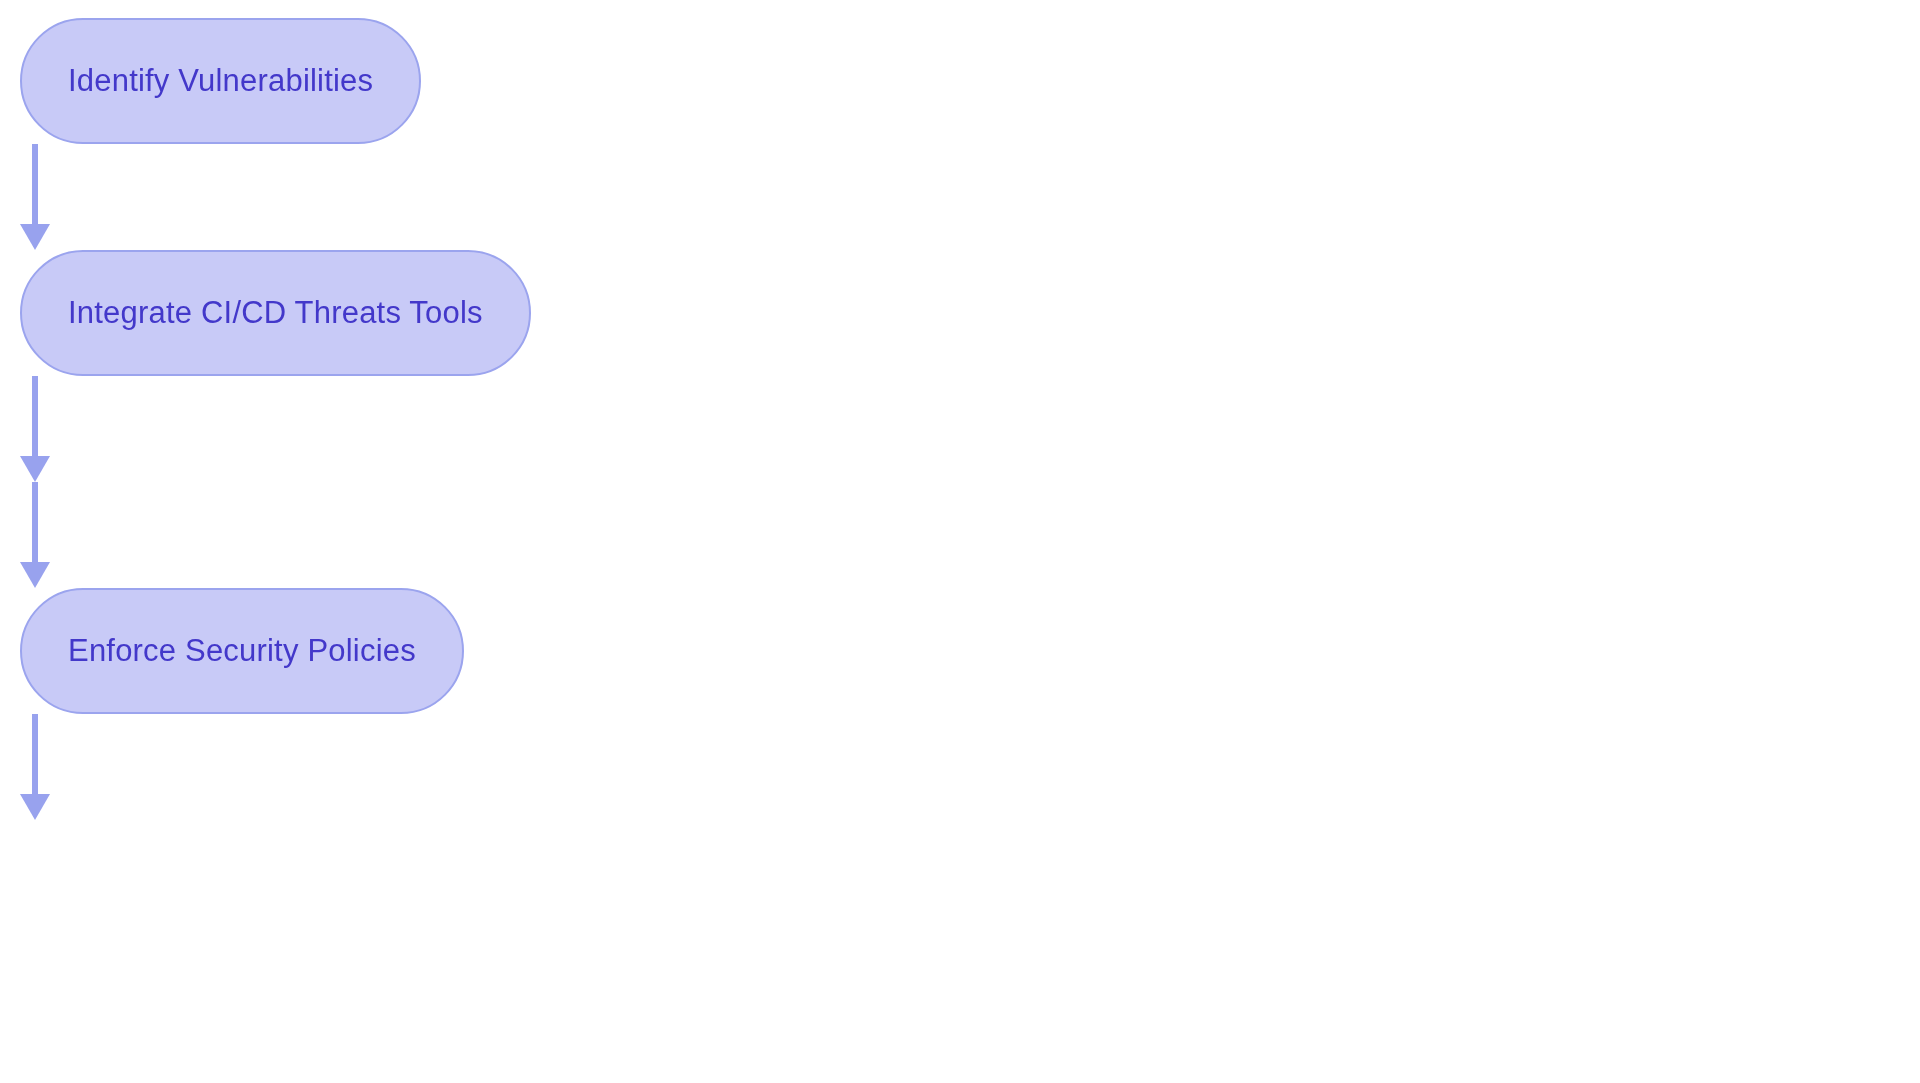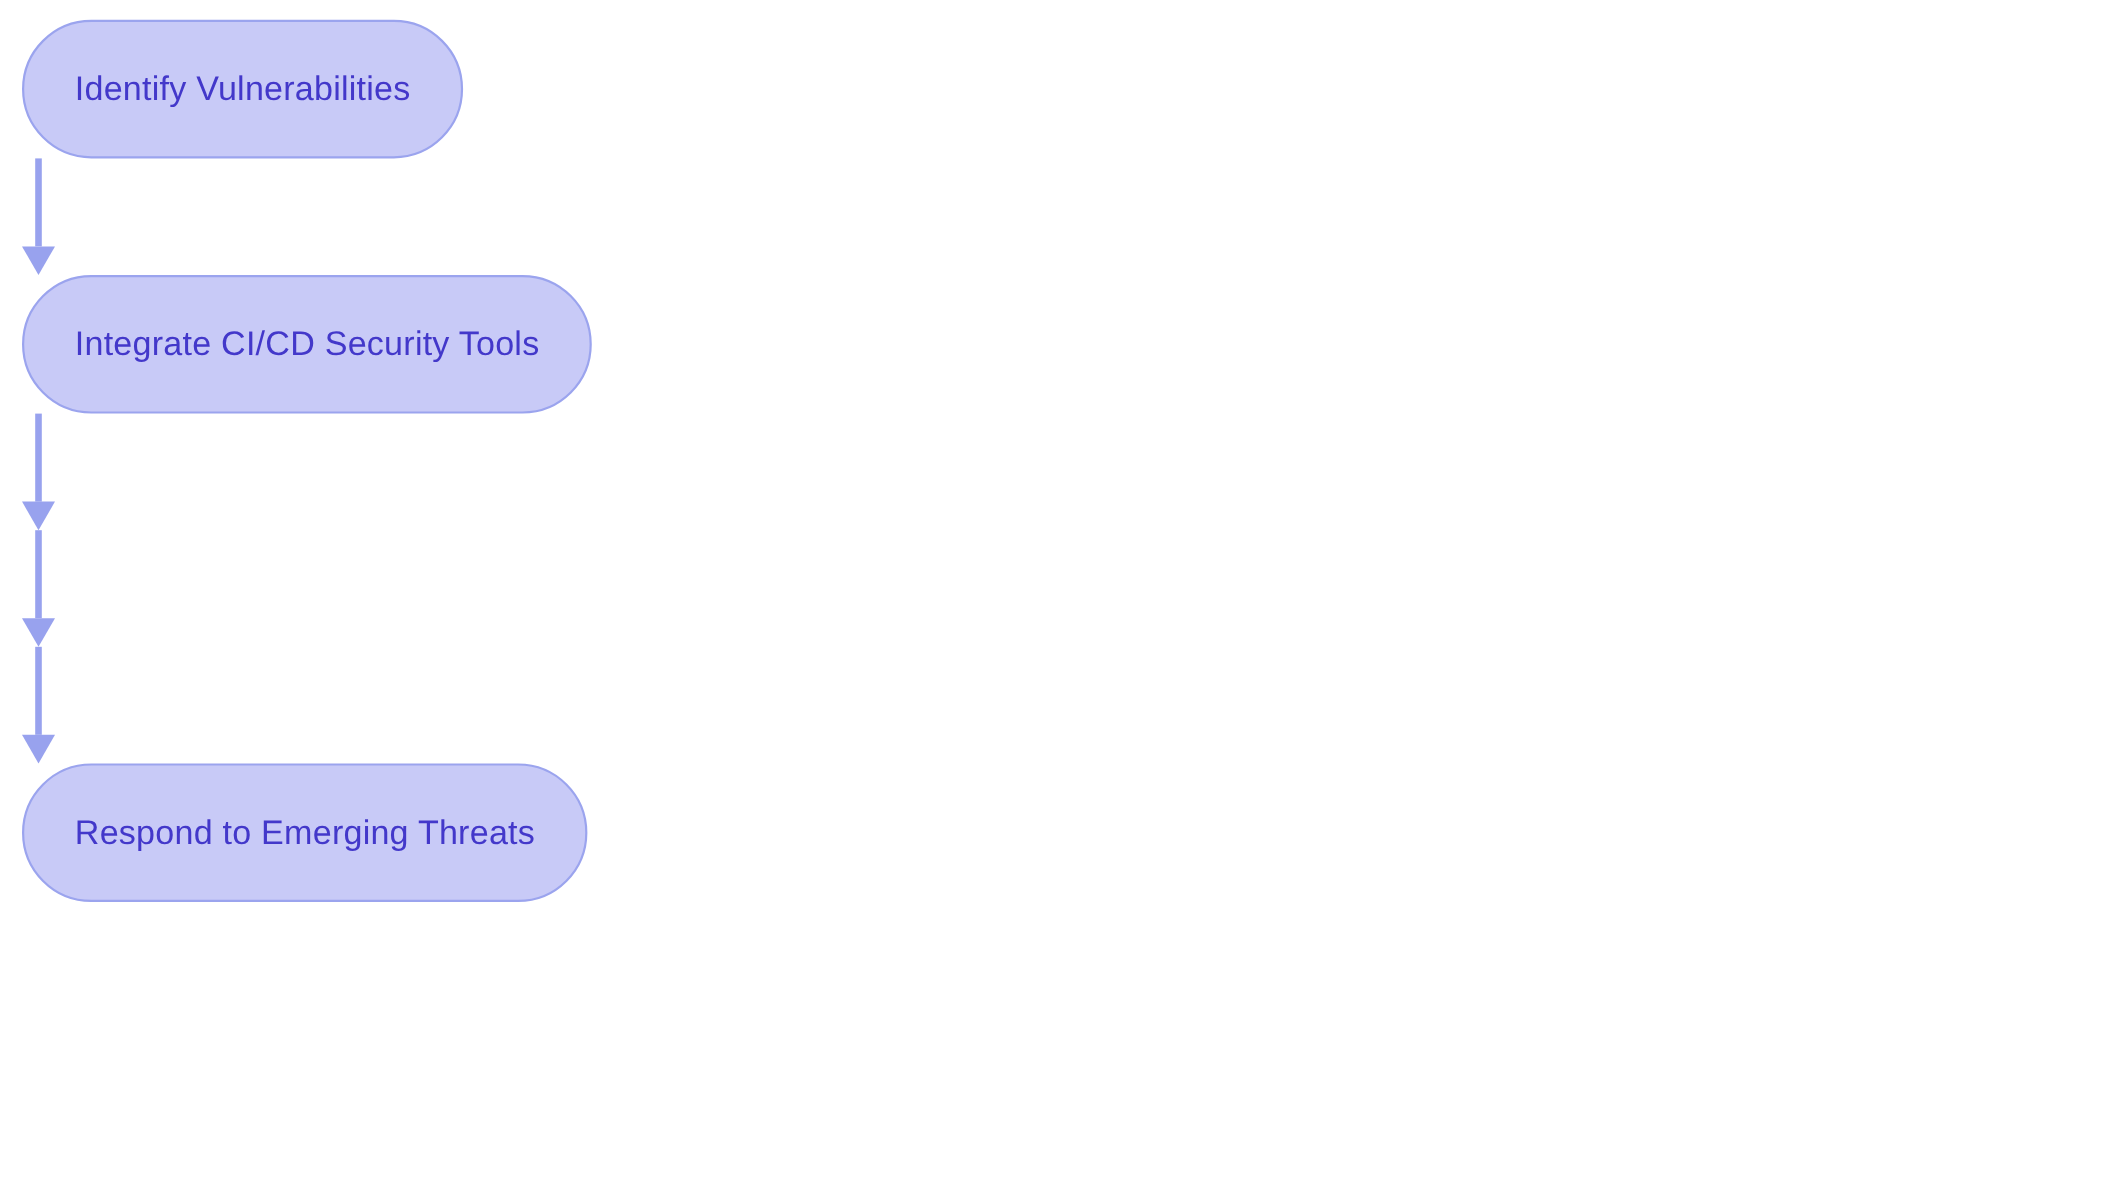--- a/index.html
+++ b/index.html
@@ -67,37 +67,37 @@
   <div class="node">
     <span class="node-label">Identify Vulnerabilities</span>
   </div>
 
   <div class="arrow">
     <div class="arrow-line"></div>
     <div class="arrow-head"></div>
   </div>
 
   <div class="node">
-    <span class="node-label">Integrate CI/CD Security Tools</span>
+    <span class="node-label">Integrate CI/CD Threats Tools</span>
   </div>
 
   <div class="arrow">
     <div class="arrow-line"></div>
     <div class="arrow-head"></div>
   </div>
 
 
   <div class="arrow">
     <div class="arrow-line"></div>
     <div class="arrow-head"></div>
   </div>
 
+  <div class="node">
+    <span class="node-label">Enforce Security Policies</span>
+  </div>
 
   <div class="arrow">
     <div class="arrow-line"></div>
     <div class="arrow-head"></div>
   </div>
 
-  <div class="node">
-    <span class="node-label">Respond to Emerging Threats</span>
-  </div>
 
 </div>
 
 </body></html>

